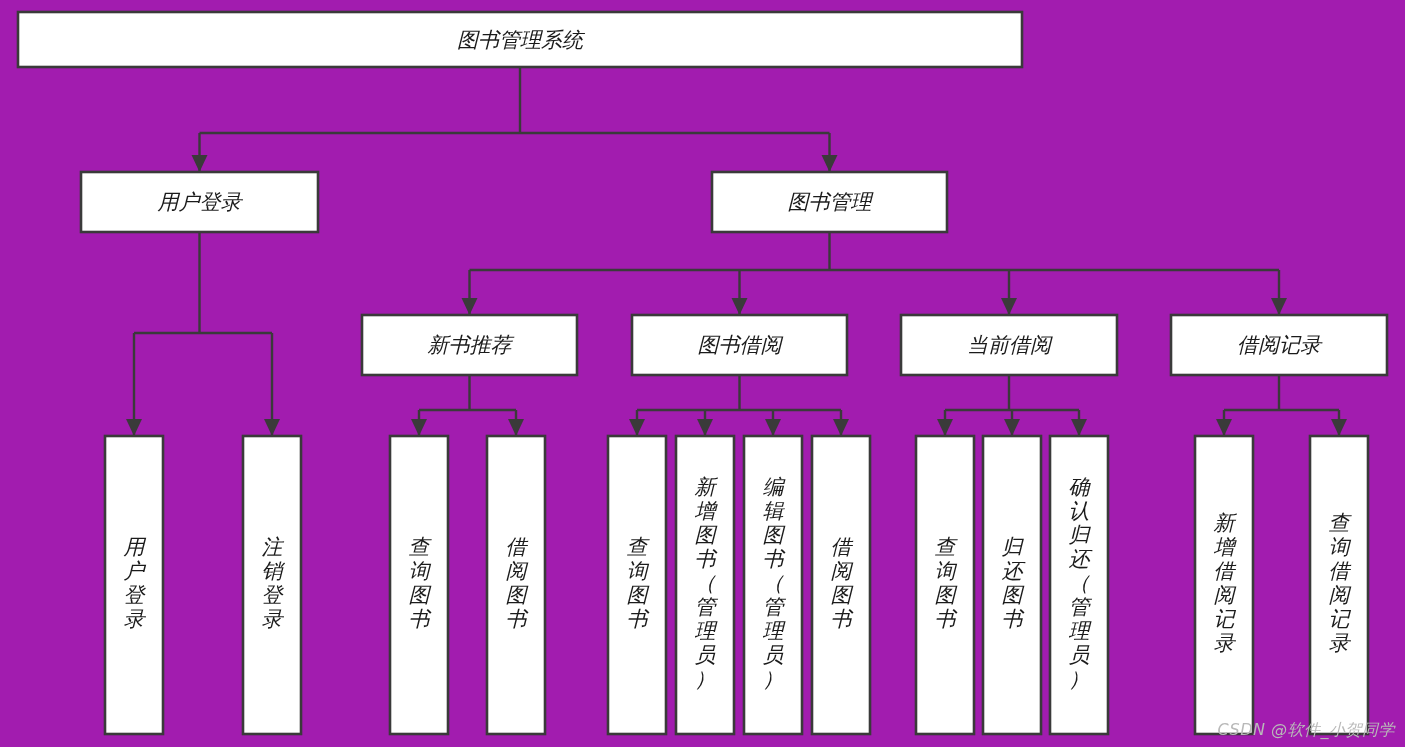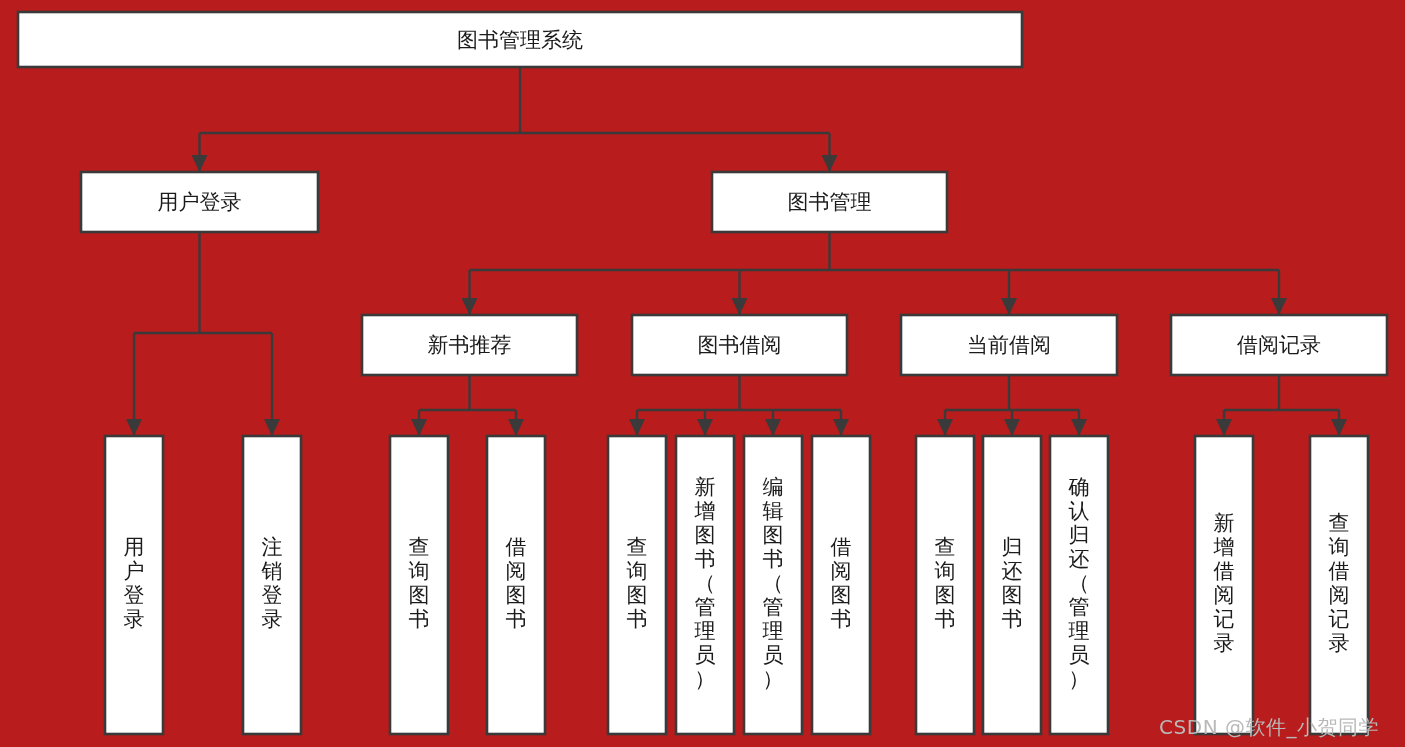--- a/index.html
+++ b/index.html
@@ -11,21 +11,22 @@
   body {
     width: 1405px;
     height: 747px;
     font-family: "DejaVu Sans", "Liberation Sans", sans-serif;
     overflow: hidden;
   }
   #diagram-root {
     position: relative;
     width: 1405px;
     height: 747px;
-    background: #b91c1c;
+    background: #a21caf;
+    font-style: italic;
   }
   svg#tree-svg {
     position: absolute;
     top: 0;
     left: 0;
     width: 1405px;
     height: 747px;
     display: block;
   }
   .node-box {
@@ -51,24 +52,24 @@
     dominant-baseline: middle;
   }
   .node-label-vertical {
     fill: #1b1b1b;
     font-family: "DejaVu Sans", "Liberation Sans", sans-serif;
     font-size: 21px;
     text-anchor: middle;
   }
   .watermark {
     position: absolute;
-    right: 26px;
+    right: 10px;
     bottom: 6px;
     font-family: "DejaVu Sans", "Liberation Sans", sans-serif;
-    font-size: 20px;
+    font-size: 16px;
     color: #b9b9b9;
     letter-spacing: 0.5px;
     white-space: nowrap;
     user-select: none;
   }
 </style>
 </head>
 <body>
 
 <div id="diagram-root">

